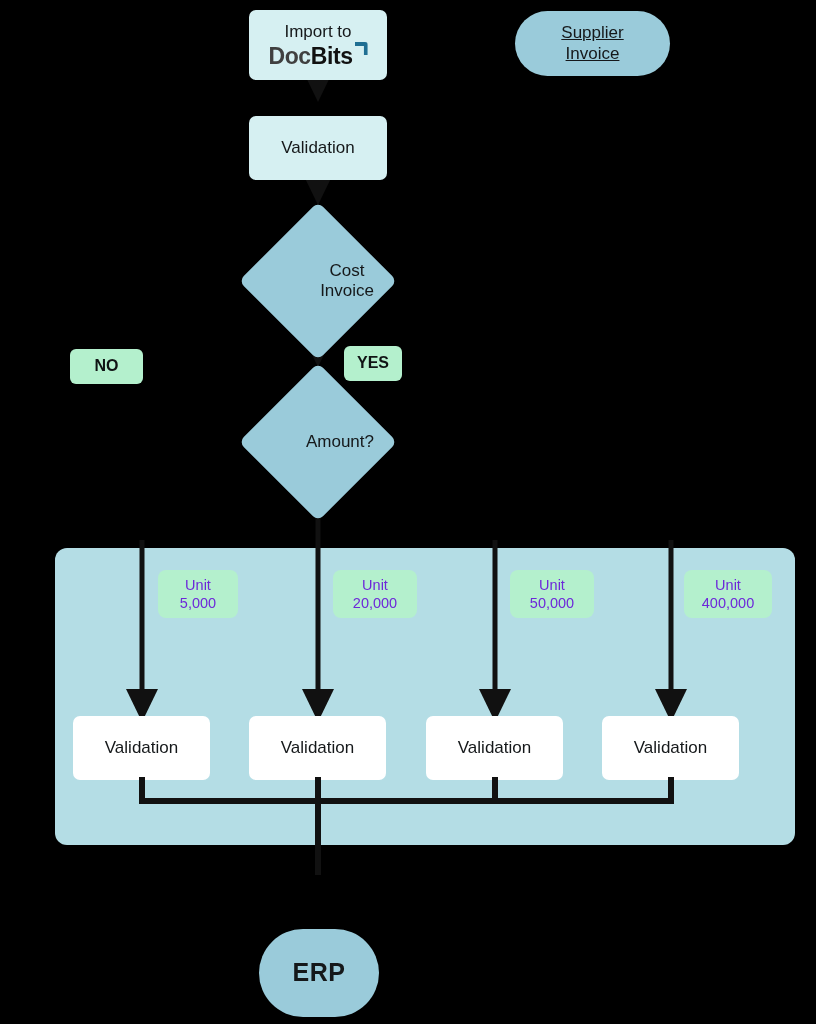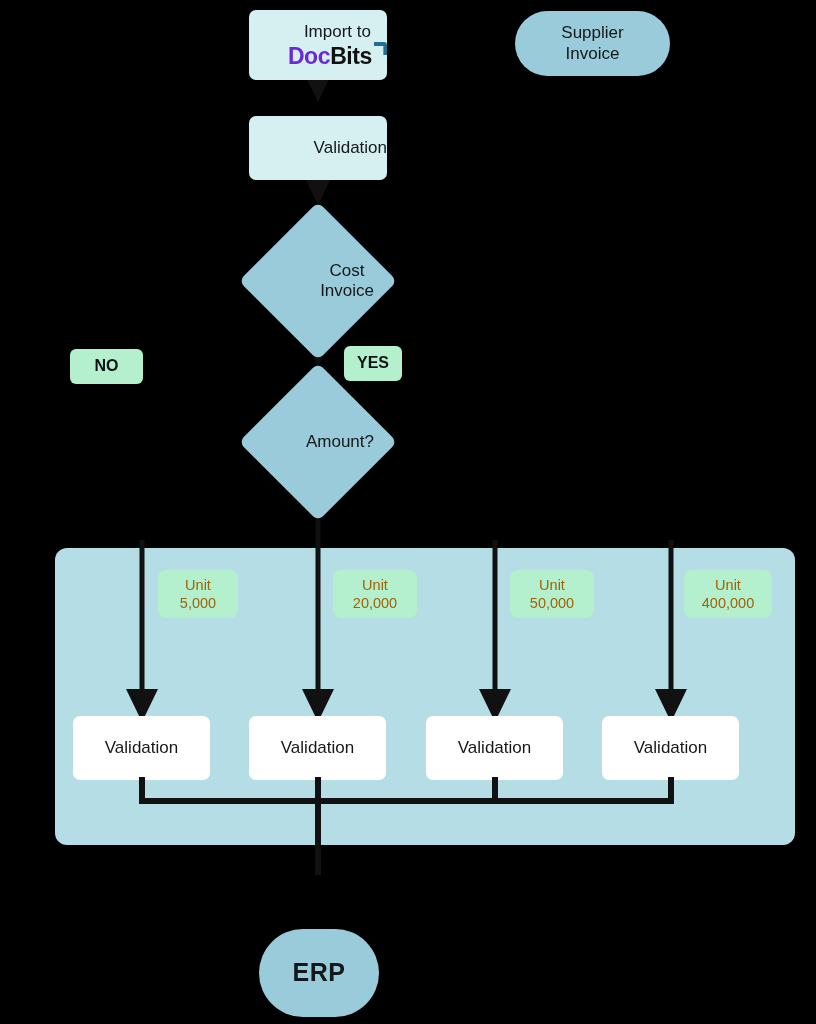--- a/index.html
+++ b/index.html
@@ -41,21 +41,20 @@
     box-sizing: border-box;
     line-height: 1.18;
   }
 
   .box-cyan {
     background: #d6f0f2;
     border-radius: 7px;
     font-size: 17px;
     font-weight: 500;
     color: #15181a;
-    justify-content: flex-end;
   }
 
   .pill-blue {
     background: #9acbda;
     border-radius: 44px;
     font-size: 17px;
     font-weight: 500;
     color: #15181a;
   }
 
@@ -96,21 +95,21 @@
     font-size: 16px;
     font-weight: 700;
     color: #101314;
   }
 
   .tag-unit {
     background: #b4f0cd;
     border-radius: 8px;
     font-size: 14.5px;
     font-weight: 500;
-    color: #a16207;
+    color: #6d28d9;
     line-height: 1.25;
   }
 
   .box-white {
     background: #ffffff;
     border-radius: 7px;
     font-size: 17px;
     font-weight: 500;
     color: #15181a;
   }
@@ -123,21 +122,21 @@
 
   
   .docbits-logo {
     display: inline-flex;
     align-items: flex-start;
     font-size: 23px;
     font-weight: 800;
     letter-spacing: -0.4px;
     line-height: 1;
   }
-  .docbits-doc { color: #6d28d9; }
+  .docbits-doc { color: #404040; }
   .docbits-bits { color: #111111; }
   .docbits-mark {
     display: inline-block;
     width: 13px;
     height: 13px;
     margin-left: 2px;
     margin-top: -3px;
     position: relative;
   }
   .docbits-mark::before {
@@ -221,21 +220,21 @@
           <span class="docbits-bits">Bits</span>
           <span class="docbits-mark"></span>
       </span>
     </span>
   </div>
 
   <div class="node box-cyan" style="left:249px; top:116px; width:138px; height:64px;">
     <span>Validation</span>
   </div>
 
-  <div class="node pill-blue" style="left:515px; top:11px; width:155px; height:65px; flex-direction:column;">
+  <div class="node pill-blue" style="left:515px; top:11px; width:155px; height:65px; flex-direction:column;text-decoration:underline;">
     <span>Supplier</span>
     <span>Invoice</span>
   </div>
 
 
   <div class="node diamond" style="left:262px; top:225px; width:112px; height:112px;">
     <span class="diamond-shape"></span>
     <span class="diamond-label">
       <span style="display:block">Cost</span>
       <span style="display:block">Invoice</span>

